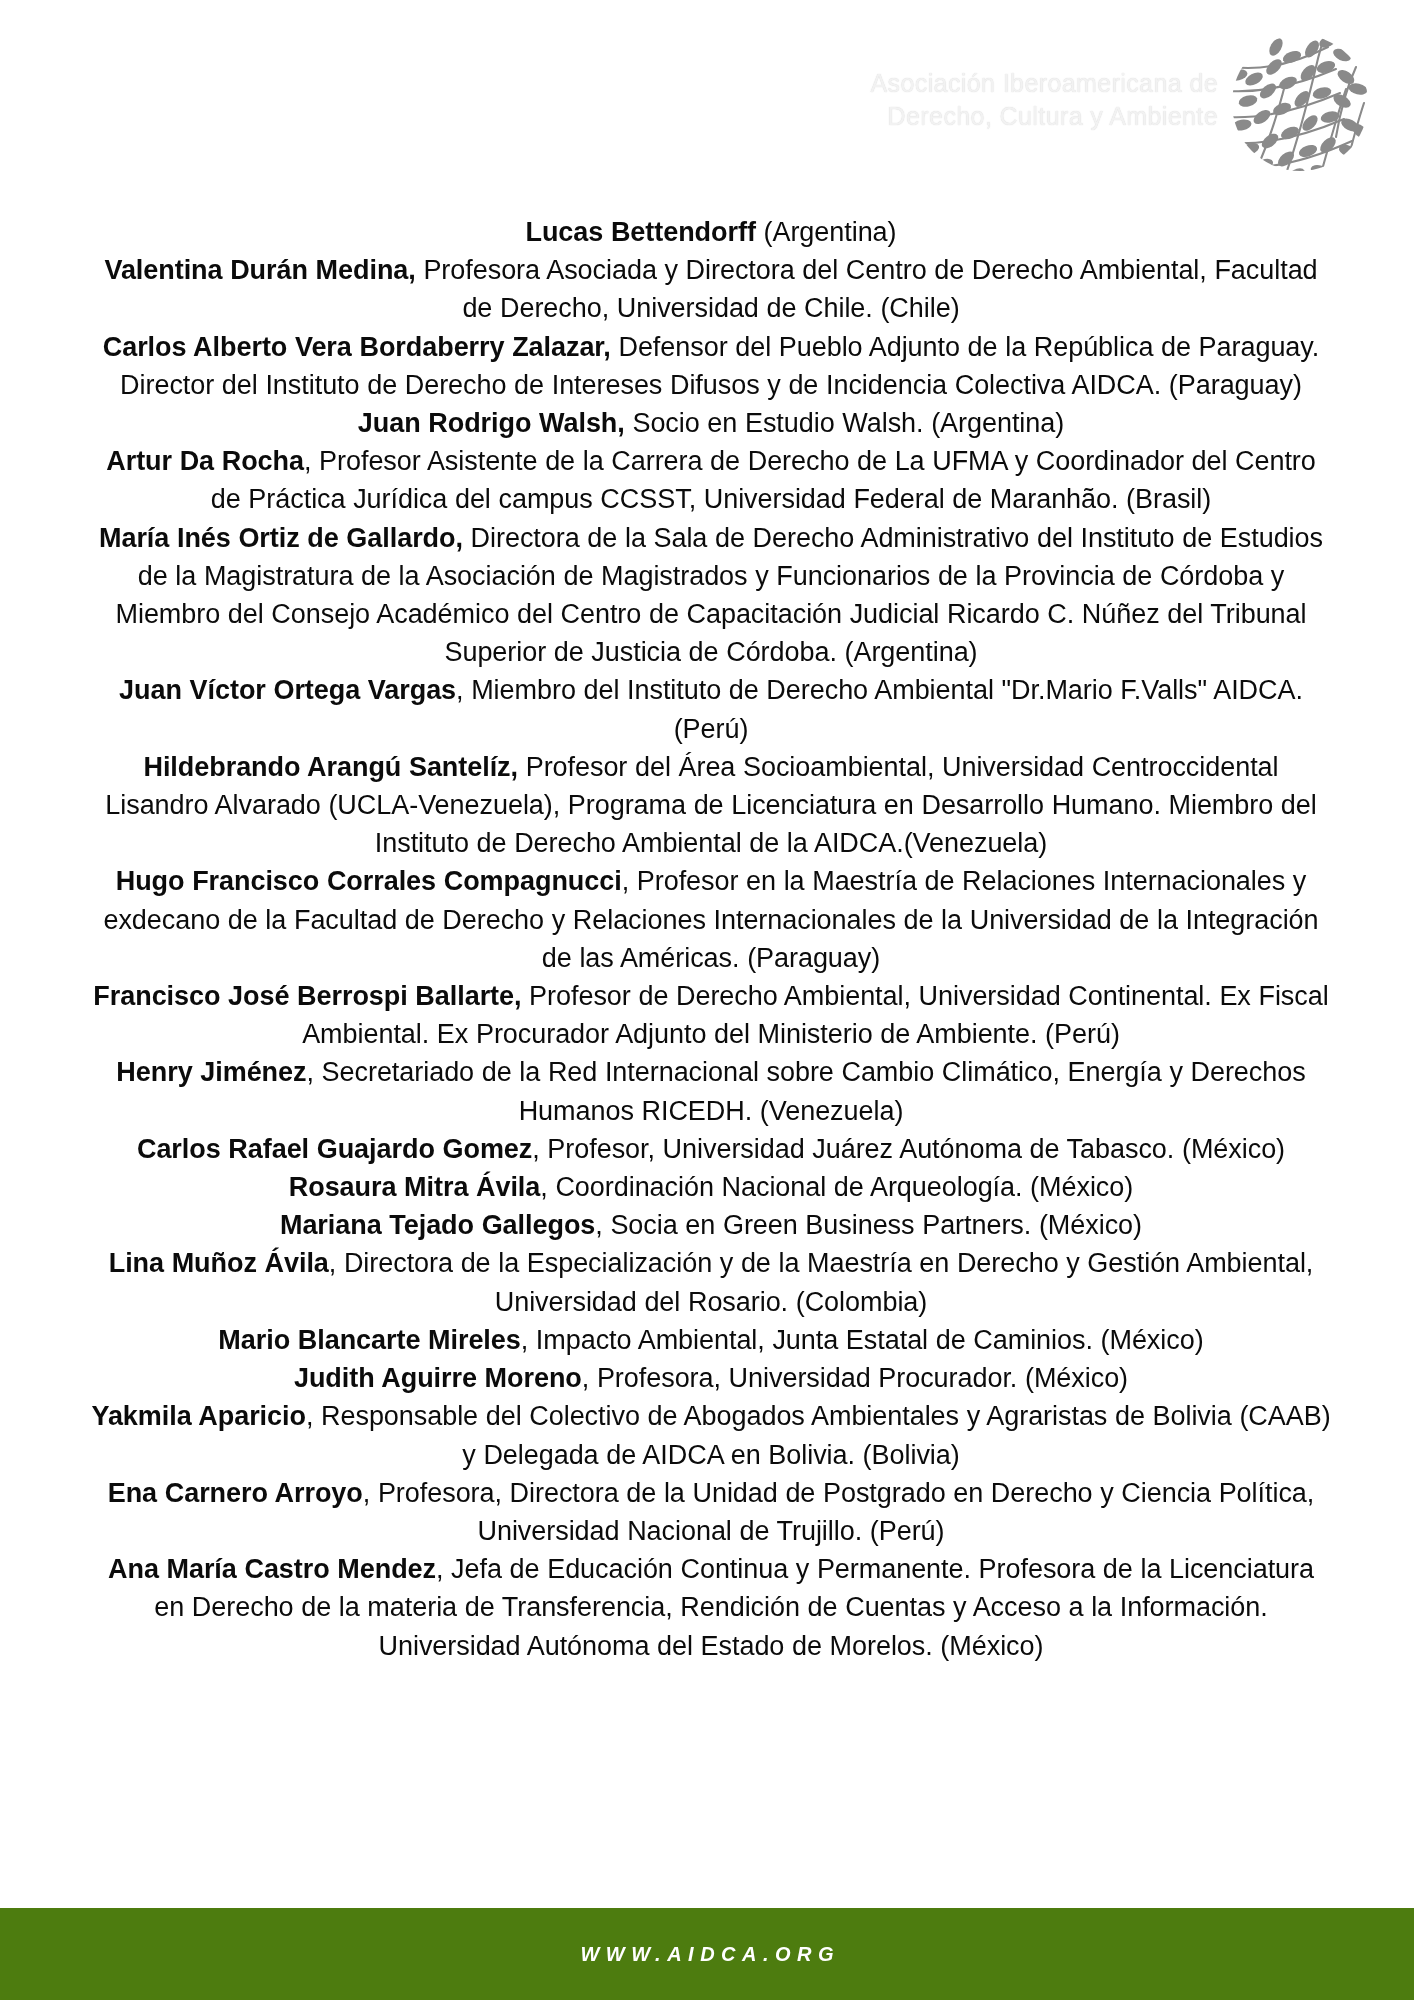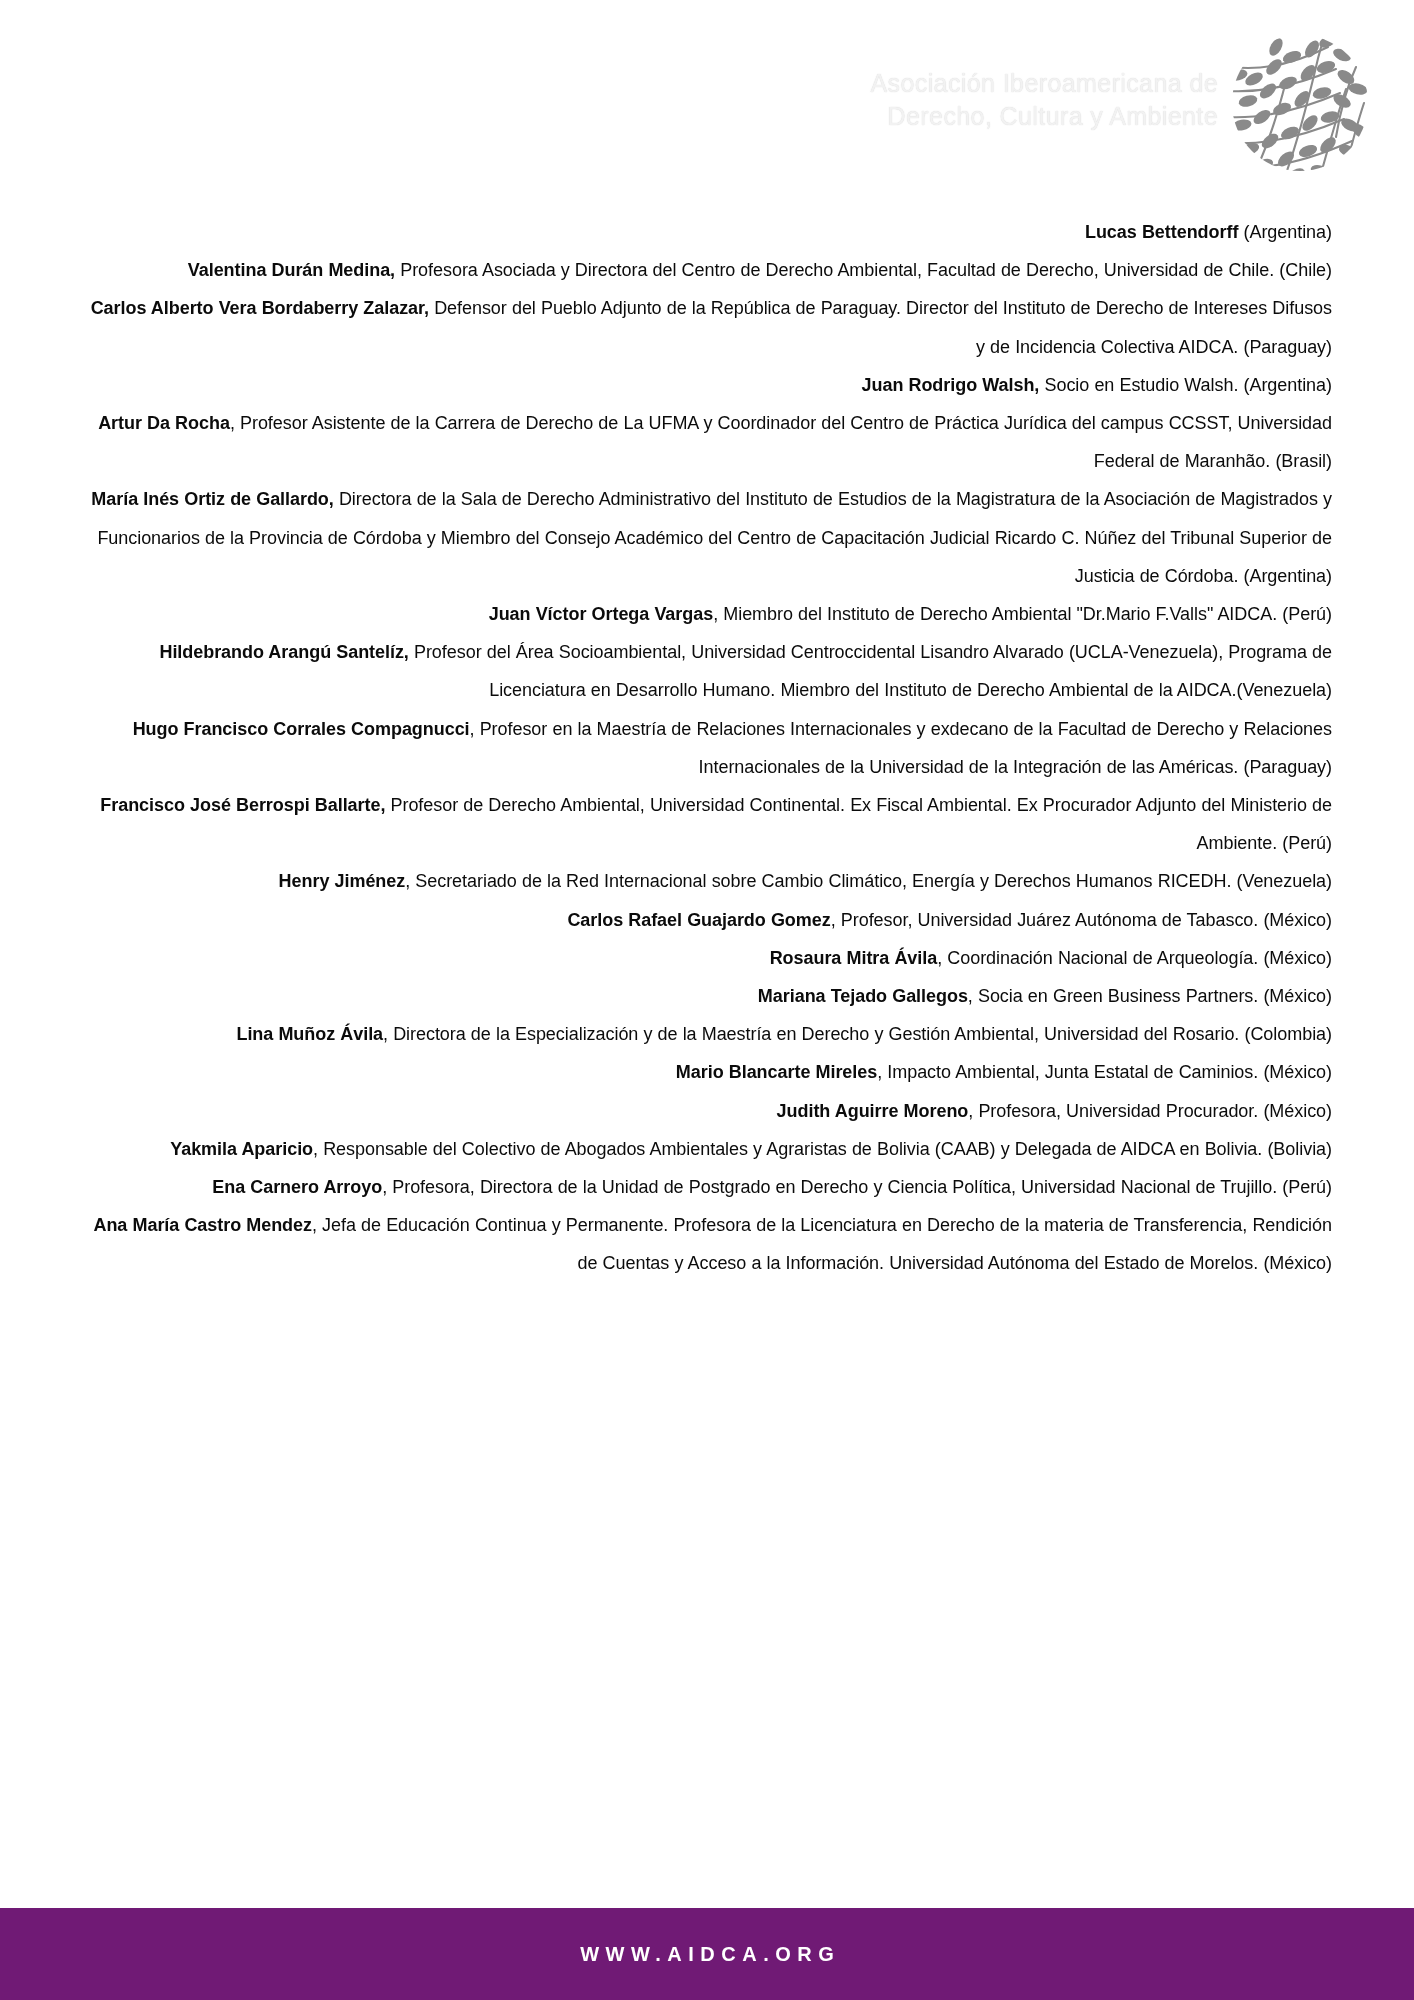--- a/index.html
+++ b/index.html
@@ -76,24 +76,24 @@
     box-sizing: border-box;
   }
 
   .entry-list {
     margin: 0;
     padding: 0;
     list-style: none;
   }
 
   .entry {
-    font-size: 18px;
+    font-size: 27px;
     line-height: 38.2px;
     color: #0b0b0b;
-    text-align: right;
+    text-align: center;
     margin: 0;
     padding: 0;
     letter-spacing: -0.05px;
     word-spacing: 0.2px;
   }
 
   .entry .nm {
     font-weight: bold;
   }
   .entry .ds {
@@ -215,17 +215,17 @@
         <li class="entry"><span class="nm">Mariana Tejado Gallegos</span><span class="ds">, Socia en Green Business Partners. (México)</span></li>
         <li class="entry"><span class="nm">Lina Muñoz Ávila</span><span class="ds">, Directora de la Especialización y de la Maestría en Derecho y Gestión Ambiental, Universidad del Rosario. (Colombia)</span></li>
         <li class="entry"><span class="nm">Mario Blancarte Mireles</span><span class="ds">, Impacto Ambiental, Junta Estatal de Caminios. (México)</span></li>
         <li class="entry"><span class="nm">Judith Aguirre Moreno</span><span class="ds">, Profesora, Universidad Procurador. (México)</span></li>
         <li class="entry"><span class="nm">Yakmila Aparicio</span><span class="ds">, Responsable del Colectivo de  Abogados Ambientales y Agraristas de Bolivia (CAAB) y Delegada de AIDCA en Bolivia. (Bolivia)</span></li>
         <li class="entry"><span class="nm">Ena Carnero Arroyo</span><span class="ds">, Profesora, Directora de la Unidad de Postgrado en Derecho y Ciencia Política, Universidad Nacional de Trujillo. (Perú)</span></li>
         <li class="entry"><span class="nm">Ana María Castro Mendez</span><span class="ds">, Jefa de Educación Continua y Permanente. Profesora de la Licenciatura en Derecho de la materia de Transferencia, Rendición de Cuentas y Acceso a la Información. Universidad Autónoma del Estado de Morelos. (México)</span></li>
       </ul>
   </div>
 
-  <div class="footer" style="background: #701a75;">
+  <div class="footer" style="background: #4d7c0f; font-style: italic;">
     <span class="footer-url" style="color: rgb(255, 255, 255);">WWW.AIDCA.ORG</span>
   </div>
 
 </div>
 
 </body></html>

